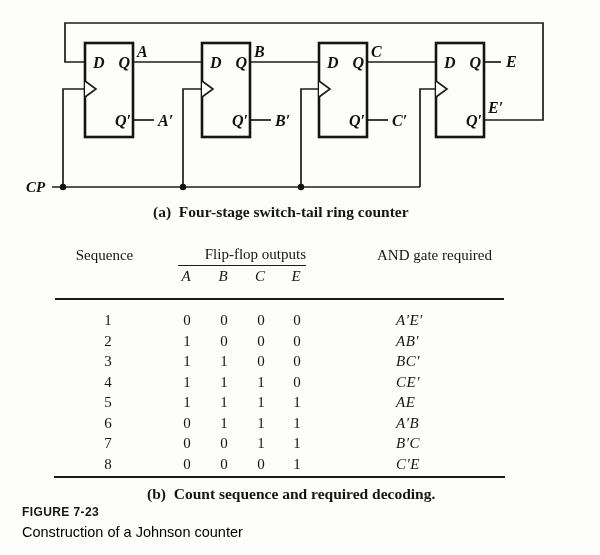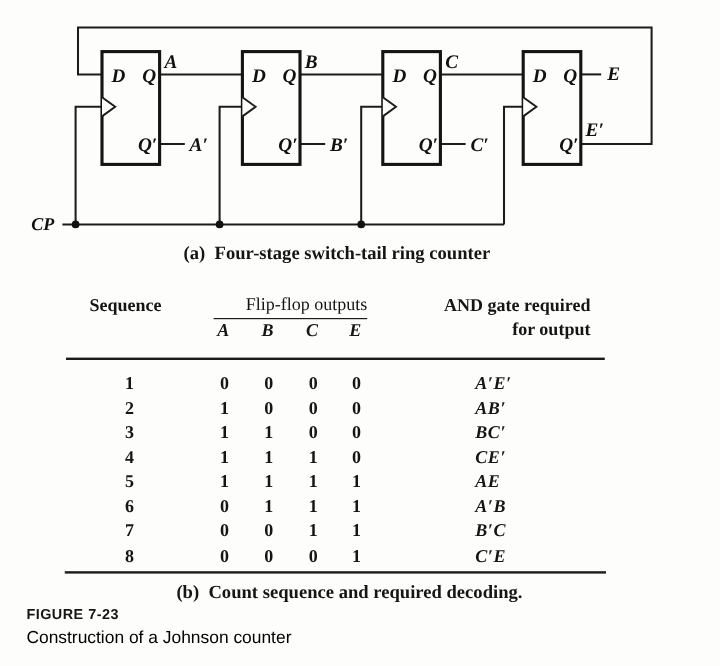--- a/index.html
+++ b/index.html
@@ -32,21 +32,21 @@
     position:absolute; left:22px; top:505px;
     font-family:"Liberation Sans", sans-serif;
     font-weight:bold; font-size:12px; letter-spacing:0.4px;
   }
   .fig-cap {
     position:absolute; left:22px; top:524px;
     font-family:"Liberation Sans", sans-serif;
     font-size:14.5px; color:#000000;
   }
   
-  .thead span, .tbody span { font-weight:700; }
+  .thead span, .tbody span { font-weight:400; }
   .h-seq {
     position:absolute; left:57px; top:245px; width:95px;
     text-align:center; font-size:15px; line-height:20px;
   }
   .h-seq span { display:block; }
   .h-ffo {
     position:absolute; left:178px; top:245px; width:128px;
     text-align:right; font-size:15px; line-height:19px;
     border-bottom:1.6px solid #1a1a1a; padding-bottom:1px;
   }
@@ -152,21 +152,20 @@
     </div>
     <div class="h-ffo">Flip-flop outputs</div>
     <div class="h-cols">
       <span class="hc-a">A</span>
       <span class="hc-b">B</span>
       <span class="hc-c">C</span>
       <span class="hc-e">E</span>
     </div>
     <div class="h-gate">
       <span>AND gate required</span>
-      <span>for output</span>
     </div>
   </div>
 
   <div class="rule rule-top"></div>
 
   <div class="tbody">
     <div class="trow">
       <span class="c-seq">1</span>
       <span class="c-a">0</span>
       <span class="c-b">0</span>

